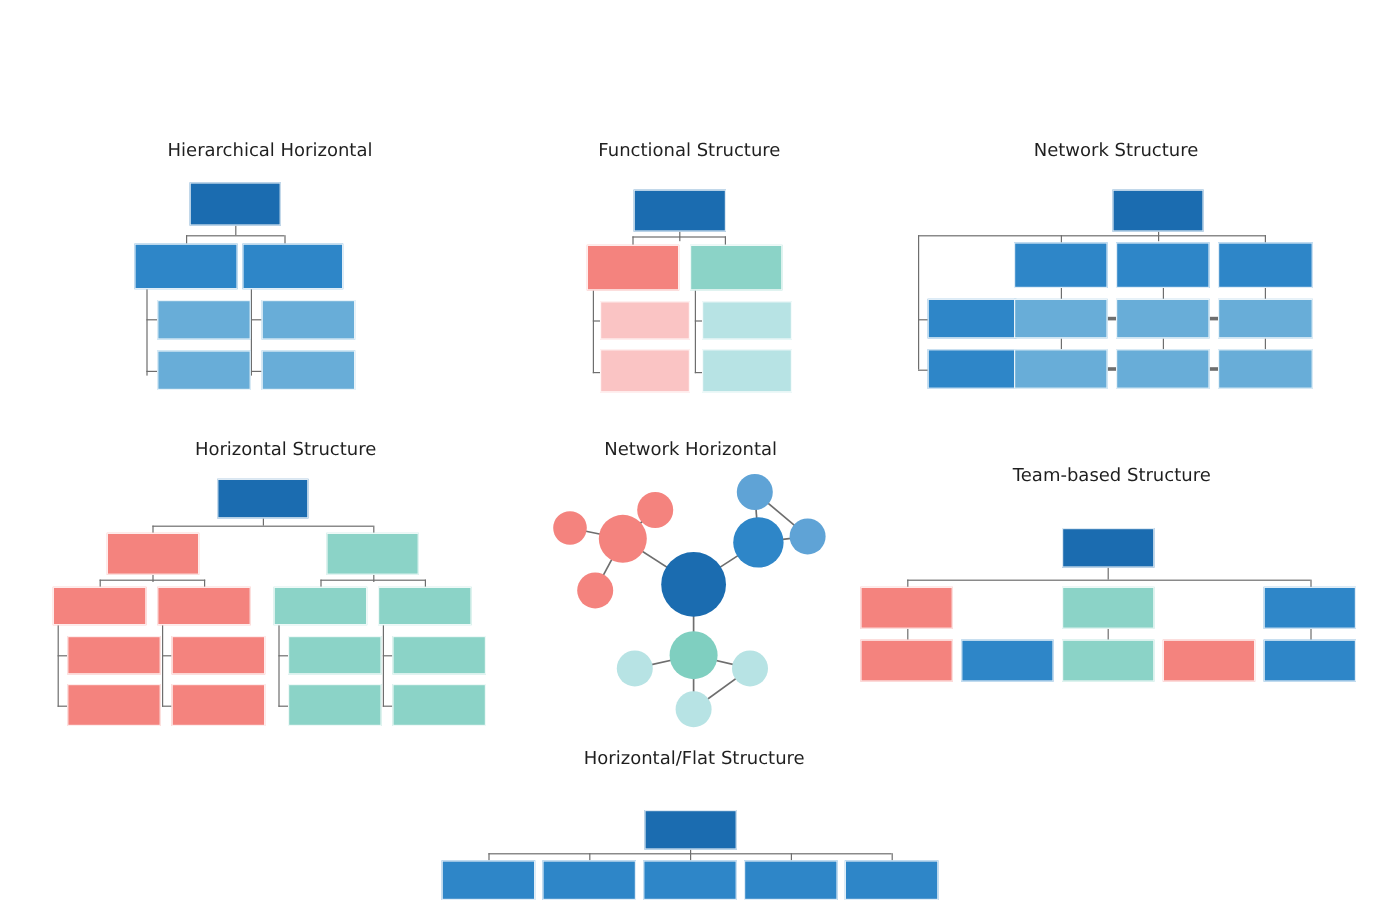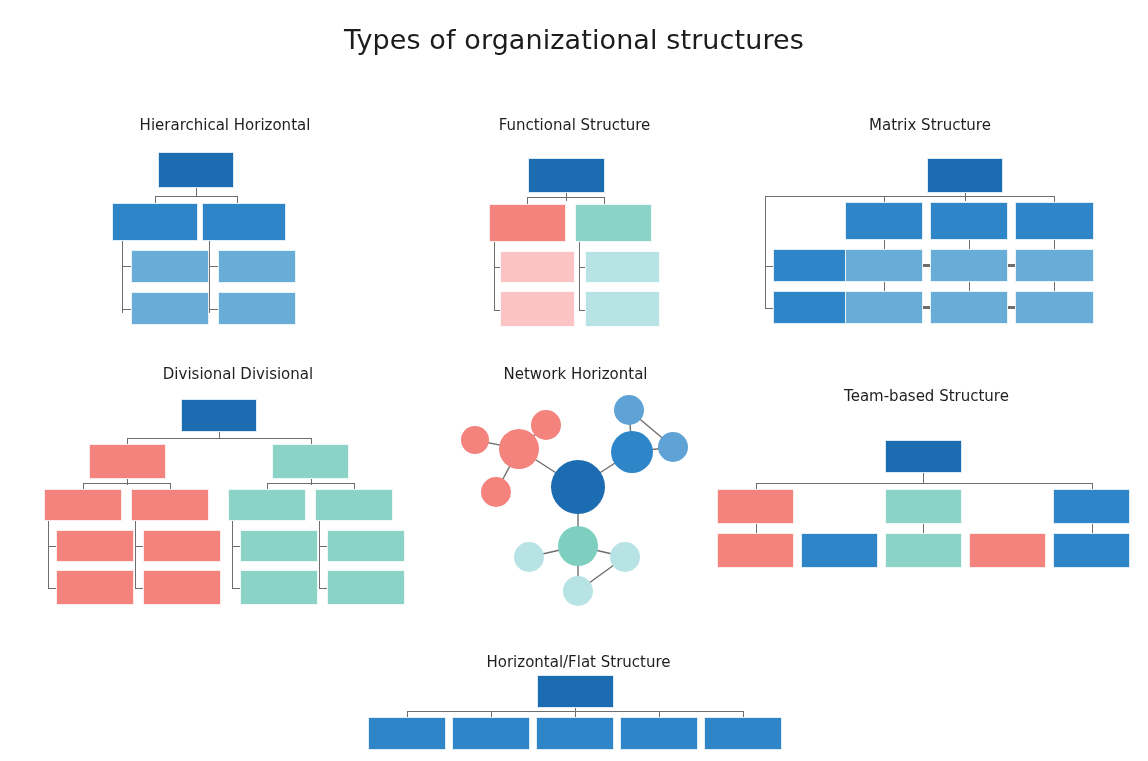--- a/index.html
+++ b/index.html
@@ -56,21 +56,20 @@
     left: 0;
     top: 0;
     overflow: visible;
   }
 </style>
 </head>
 <body>
 
 <div id="canvas">
 
-  <div class="main-title">Types of organizational structures</div>
 
   <div id="panels-root">
       <div class="panel-title" style="left: 130px; top: 116px; width: 190px;">Hierarchical Horizontal</div>
       <div class="conn v" style="left: 196px; top: 188px; background: rgb(110, 110, 110); height: 8px; width: 1px;"></div>
       <div class="conn h" style="left: 155px; top: 196px; background: rgb(110, 110, 110); width: 82px; height: 1px;"></div>
       <div class="conn v" style="left: 155px; top: 196px; background: rgb(110, 110, 110); height: 7px; width: 1px;"></div>
       <div class="conn v" style="left: 237px; top: 196px; background: rgb(110, 110, 110); height: 7px; width: 1px;"></div>
       <div class="conn v" style="left: 122px; top: 241px; background: rgb(110, 110, 110); height: 72px; width: 1px;"></div>
       <div class="conn h" style="left: 122px; top: 266px; background: rgb(110, 110, 110); width: 9px; height: 1px;"></div>
       <div class="conn h" style="left: 122px; top: 309px; background: rgb(110, 110, 110); width: 9px; height: 1px;"></div>
@@ -95,21 +94,21 @@
       <div class="conn v" style="left: 579px; top: 242px; background: rgb(110, 110, 110); height: 69px; width: 1px;"></div>
       <div class="conn h" style="left: 579px; top: 267px; background: rgb(110, 110, 110); width: 7px; height: 1px;"></div>
       <div class="conn h" style="left: 579px; top: 310px; background: rgb(110, 110, 110); width: 7px; height: 1px;"></div>
       <div class="node" style="left: 528px; top: 158px; width: 77px; height: 35px; background: rgb(27, 108, 176);"></div>
       <div class="node" style="left: 489px; top: 204px; width: 77px; height: 38px; background: rgb(244, 131, 126);"></div>
       <div class="node" style="left: 575px; top: 204px; width: 77px; height: 38px; background: rgb(139, 211, 199);"></div>
       <div class="node" style="left: 500px; top: 251px; width: 75px; height: 32px; background: rgb(250, 196, 196);"></div>
       <div class="node" style="left: 585px; top: 251px; width: 75px; height: 32px; background: rgb(183, 227, 228);"></div>
       <div class="node" style="left: 500px; top: 291px; width: 75px; height: 36px; background: rgb(250, 196, 196);"></div>
       <div class="node" style="left: 585px; top: 291px; width: 75px; height: 36px; background: rgb(183, 227, 228);"></div>
-      <div class="panel-title" style="left: 855px; top: 116px; width: 150px;">Matrix Structure</div>
+      <div class="panel-title" style="left: 855px; top: 116px; width: 150px;">Network Structure</div>
       <div class="conn v" style="left: 965px; top: 193px; background: rgb(110, 110, 110); height: 8px; width: 1px;"></div>
       <div class="conn h" style="left: 765px; top: 196px; background: rgb(110, 110, 110); width: 290px; height: 1px;"></div>
       <div class="conn v" style="left: 765px; top: 196px; background: rgb(110, 110, 110); height: 112px; width: 1px;"></div>
       <div class="conn v" style="left: 884px; top: 196px; background: rgb(110, 110, 110); height: 7px; width: 1px;"></div>
       <div class="conn v" style="left: 1054px; top: 196px; background: rgb(110, 110, 110); height: 7px; width: 1px;"></div>
       <div class="conn h" style="left: 765px; top: 266px; background: rgb(110, 110, 110); width: 9px; height: 1px;"></div>
       <div class="conn h" style="left: 765px; top: 308px; background: rgb(110, 110, 110); width: 9px; height: 1px;"></div>
       <div class="conn v" style="left: 884px; top: 240px; background: rgb(110, 110, 110); height: 10px; width: 1px;"></div>
       <div class="conn v" style="left: 969px; top: 240px; background: rgb(110, 110, 110); height: 10px; width: 1px;"></div>
       <div class="conn v" style="left: 1054px; top: 240px; background: rgb(110, 110, 110); height: 10px; width: 1px;"></div>
@@ -125,21 +124,21 @@
       <div class="node" style="left: 930px; top: 202px; width: 78px; height: 38px; background: rgb(46, 134, 200);"></div>
       <div class="node" style="left: 1015px; top: 202px; width: 79px; height: 38px; background: rgb(46, 134, 200);"></div>
       <div class="node" style="left: 773px; top: 249px; width: 74px; height: 33px; background: rgb(46, 134, 200);"></div>
       <div class="node" style="left: 845px; top: 249px; width: 78px; height: 33px; background: rgb(104, 173, 216);"></div>
       <div class="node" style="left: 930px; top: 249px; width: 78px; height: 33px; background: rgb(104, 173, 216);"></div>
       <div class="node" style="left: 1015px; top: 249px; width: 79px; height: 33px; background: rgb(104, 173, 216);"></div>
       <div class="node" style="left: 773px; top: 291px; width: 74px; height: 33px; background: rgb(46, 134, 200);"></div>
       <div class="node" style="left: 845px; top: 291px; width: 78px; height: 33px; background: rgb(104, 173, 216);"></div>
       <div class="node" style="left: 930px; top: 291px; width: 78px; height: 33px; background: rgb(104, 173, 216);"></div>
       <div class="node" style="left: 1015px; top: 291px; width: 79px; height: 33px; background: rgb(104, 173, 216);"></div>
-      <div class="panel-title" style="left: 153px; top: 365px; width: 170px;">Divisional Divisional</div>
+      <div class="panel-title" style="left: 153px; top: 365px; width: 170px;">Horizontal Structure</div>
       <div class="conn v" style="left: 219px; top: 432px; background: rgb(110, 110, 110); height: 6px; width: 1px;"></div>
       <div class="conn h" style="left: 127px; top: 438px; background: rgb(110, 110, 110); width: 184px; height: 1px;"></div>
       <div class="conn v" style="left: 127px; top: 438px; background: rgb(110, 110, 110); height: 6px; width: 1px;"></div>
       <div class="conn v" style="left: 311px; top: 438px; background: rgb(110, 110, 110); height: 6px; width: 1px;"></div>
       <div class="conn v" style="left: 127px; top: 479px; background: rgb(110, 110, 110); height: 6px; width: 1px;"></div>
       <div class="conn h" style="left: 83px; top: 483px; background: rgb(110, 110, 110); width: 88px; height: 1px;"></div>
       <div class="conn v" style="left: 83px; top: 483px; background: rgb(110, 110, 110); height: 6px; width: 1px;"></div>
       <div class="conn v" style="left: 170px; top: 483px; background: rgb(110, 110, 110); height: 6px; width: 1px;"></div>
       <div class="conn v" style="left: 311px; top: 479px; background: rgb(110, 110, 110); height: 6px; width: 1px;"></div>
       <div class="conn h" style="left: 267px; top: 483px; background: rgb(110, 110, 110); width: 88px; height: 1px;"></div>
@@ -183,21 +182,21 @@
       <div class="conn v" style="left: 1092px; top: 524px; background: rgb(110, 110, 110); height: 10px; width: 1px;"></div>
       <div class="node" style="left: 885px; top: 440px; width: 77px; height: 33px; background: rgb(27, 108, 176);"></div>
       <div class="node" style="left: 717px; top: 489px; width: 77px; height: 35px; background: rgb(244, 131, 126);"></div>
       <div class="node" style="left: 885px; top: 489px; width: 77px; height: 35px; background: rgb(139, 211, 199);"></div>
       <div class="node" style="left: 1053px; top: 489px; width: 77px; height: 35px; background: rgb(46, 134, 200);"></div>
       <div class="node" style="left: 717px; top: 533px; width: 77px; height: 35px; background: rgb(244, 131, 126);"></div>
       <div class="node" style="left: 801px; top: 533px; width: 77px; height: 35px; background: rgb(46, 134, 200);"></div>
       <div class="node" style="left: 885px; top: 533px; width: 77px; height: 35px; background: rgb(139, 211, 199);"></div>
       <div class="node" style="left: 969px; top: 533px; width: 77px; height: 35px; background: rgb(244, 131, 126);"></div>
       <div class="node" style="left: 1053px; top: 533px; width: 77px; height: 35px; background: rgb(46, 134, 200);"></div>
-      <div class="panel-title" style="left: 466px; top: 653px; width: 225px; text-align: center;">Horizontal/Flat Structure</div>
+      <div class="panel-title" style="left: 466px; top: 623px; width: 225px; text-align: center;">Horizontal/Flat Structure</div>
       <div class="conn v" style="left: 575px; top: 708px; background: rgb(110, 110, 110); height: 9px; width: 1px;"></div>
       <div class="conn h" style="left: 407px; top: 711px; background: rgb(110, 110, 110); width: 336px; height: 1px;"></div>
       <div class="conn v" style="left: 407px; top: 711px; background: rgb(110, 110, 110); height: 6px; width: 1px;"></div>
       <div class="conn v" style="left: 491px; top: 711px; background: rgb(110, 110, 110); height: 6px; width: 1px;"></div>
       <div class="conn v" style="left: 659px; top: 711px; background: rgb(110, 110, 110); height: 6px; width: 1px;"></div>
       <div class="conn v" style="left: 743px; top: 711px; background: rgb(110, 110, 110); height: 6px; width: 1px;"></div>
       <div class="node" style="left: 537px; top: 675px; width: 77px; height: 33px; background: rgb(27, 108, 176);"></div>
       <div class="node" style="left: 368px; top: 717px; width: 78px; height: 33px; background: rgb(46, 134, 200);"></div>
       <div class="node" style="left: 452px; top: 717px; width: 78px; height: 33px; background: rgb(46, 134, 200);"></div>
       <div class="node" style="left: 536px; top: 717px; width: 78px; height: 33px; background: rgb(46, 134, 200);"></div>

